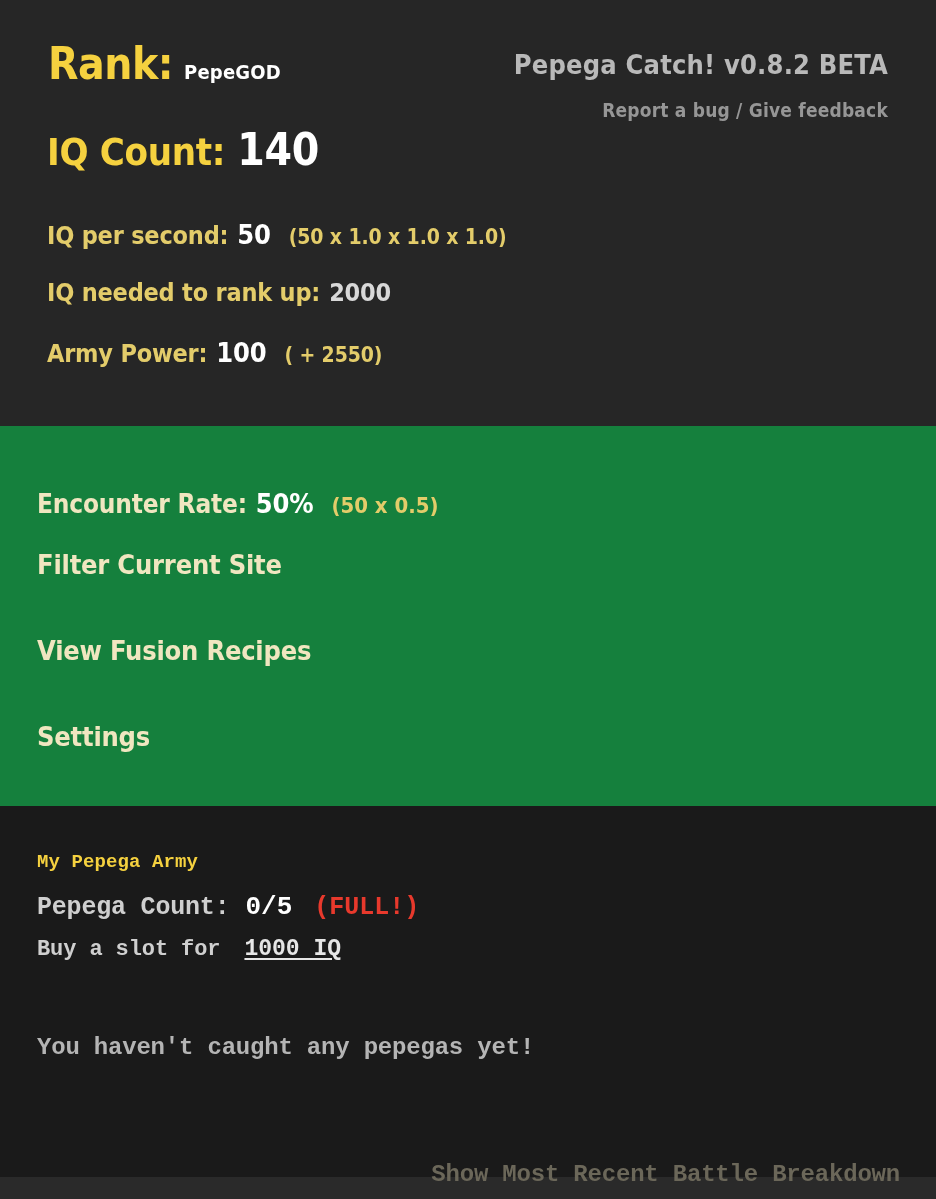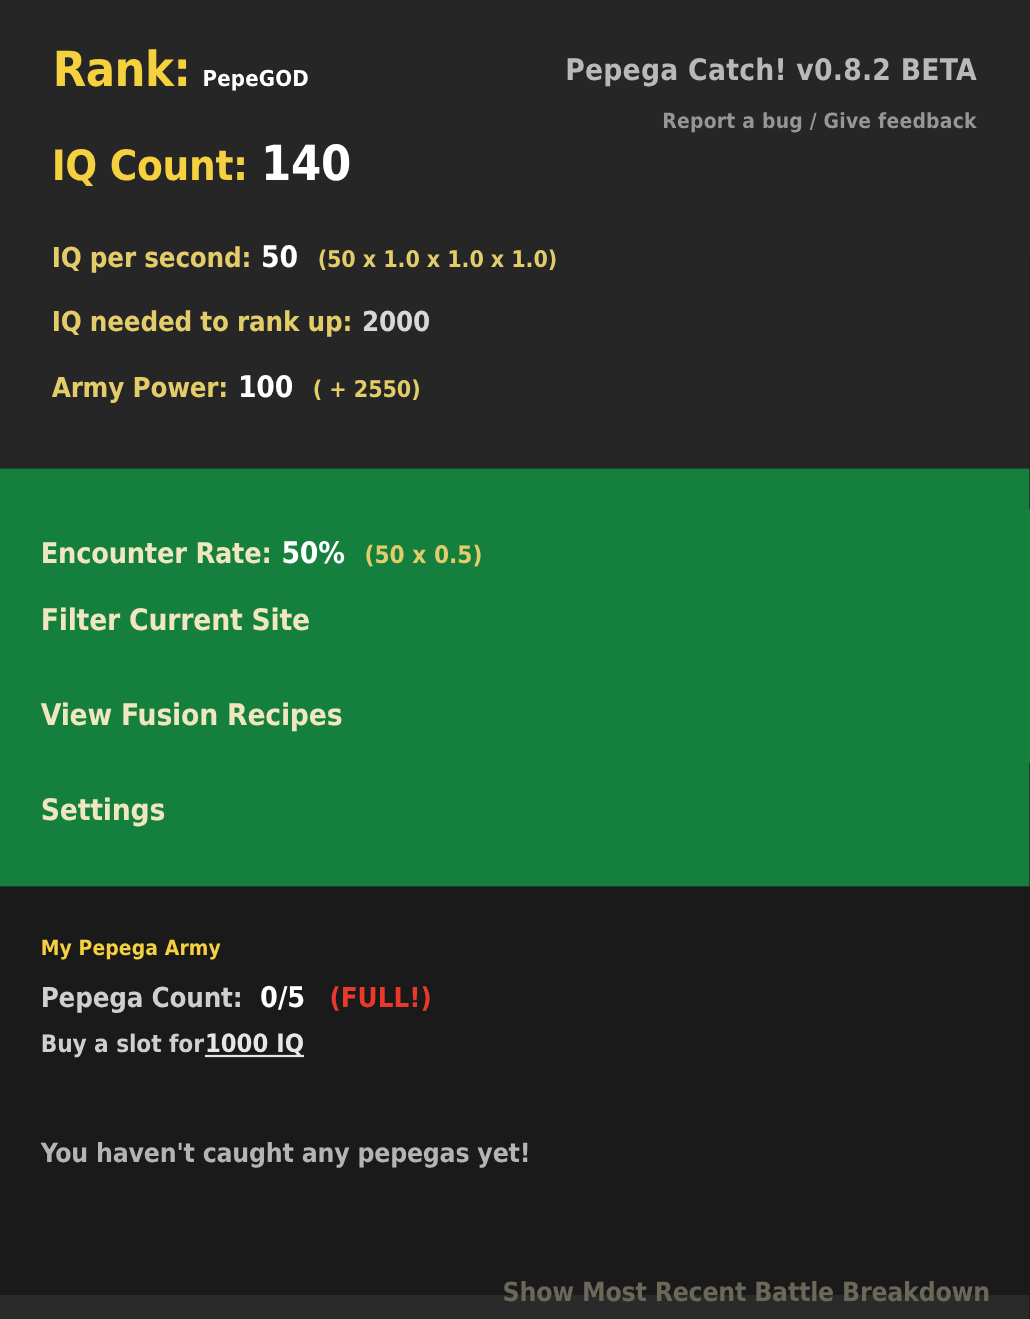--- a/index.html
+++ b/index.html
@@ -187,20 +187,21 @@
   .menu-item.m1 { top:123px; }
   .menu-item.m2 { top:209px; }
   .menu-item.m3 { top:295px; }
 
   
   .band-army {
     position:relative;
     height:371px;
     background:#1a1a1a;
     flex:0 0 371px;
+    font-family:Liberation Mono, monospace;
   }
 
   .army-title {
     position:absolute;
     top:45px;
     left:37px;
     font-size:19px;
     font-weight:bold;
     color:#f5d13f;
     letter-spacing:0.1px;
@@ -232,21 +233,21 @@
     font-weight:bold;
     color:#e8392c;
   }
 
   .army-buy-row {
     position:absolute;
     top:130px;
     left:37px;
     display:flex;
     align-items:baseline;
-    gap:1px;
+    gap:24px;
     white-space:nowrap;
   }
   .army-buy-label {
     font-size:22px;
     font-weight:bold;
     color:#cfcfcf;
     letter-spacing:-0.1px;
   }
   .army-buy-link {
     font-size:23px;

